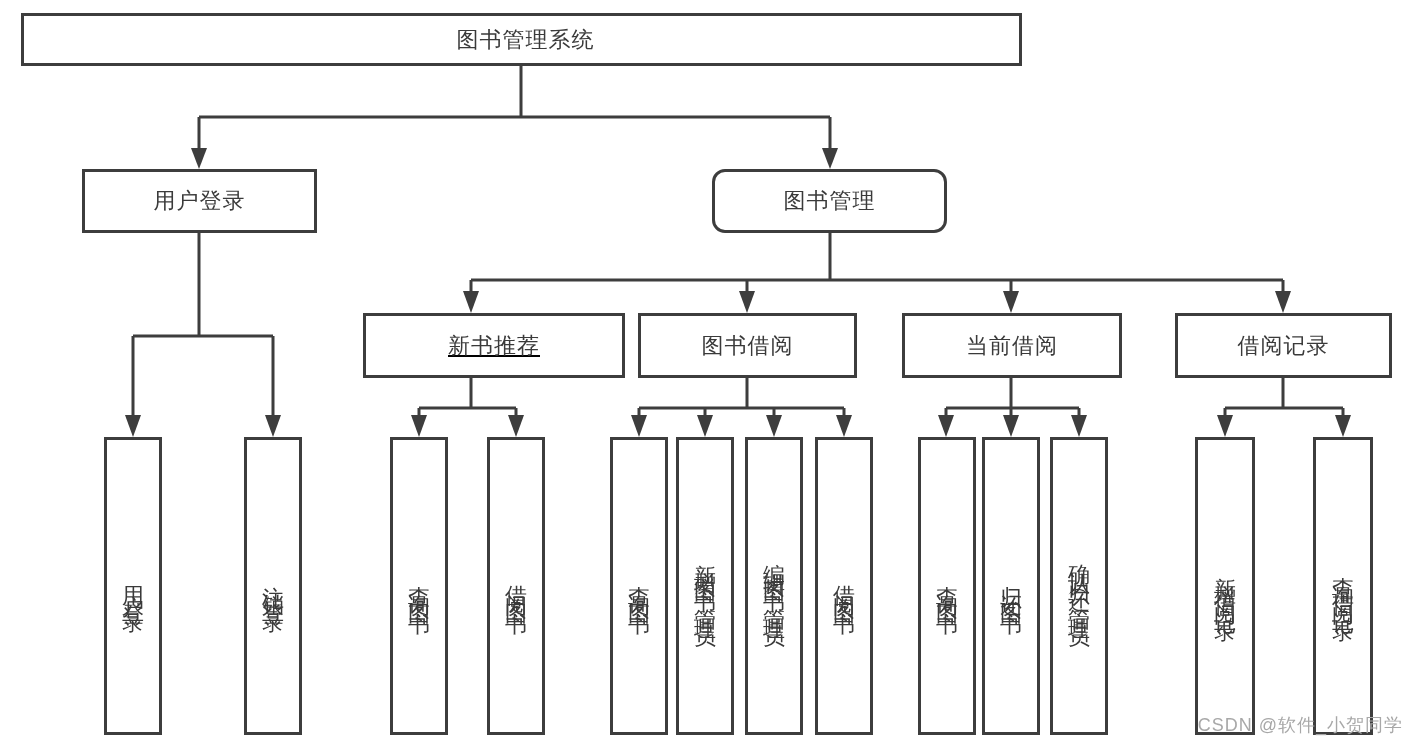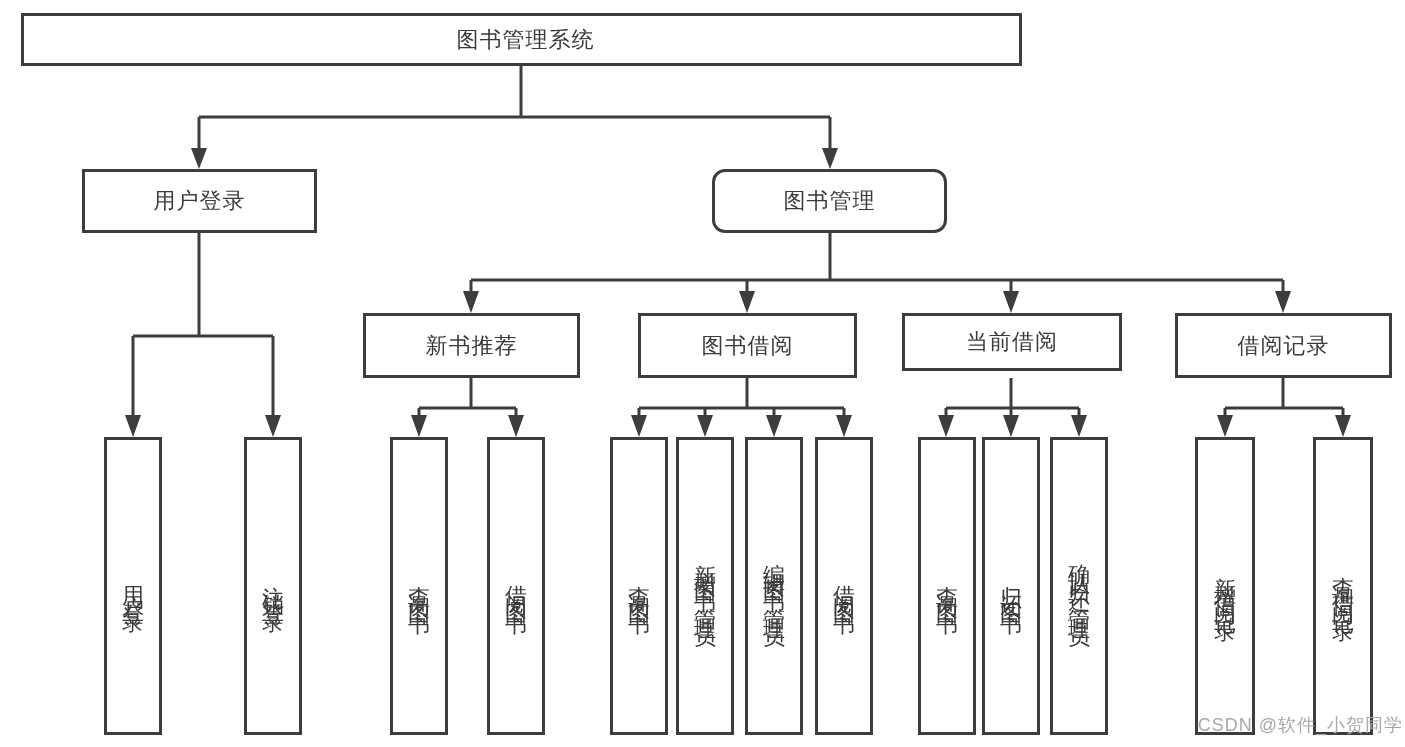--- a/index.html
+++ b/index.html
@@ -100,27 +100,27 @@
     <span class="h-label">图书管理系统</span>
   </div>
 
   <div class="box" style="left:82px;top:169px;width:235px;height:64px;">
     <span class="h-label">用户登录</span>
   </div>
   <div class="box" style="left:712px;top:169px;width:235px;height:64px;border-radius:13px;">
     <span class="h-label">图书管理</span>
   </div>
 
-  <div class="box" style="left:363px;top:313px;width:217px;height:65px;">
+  <div class="box" style="left:363px;top:313px;width:262px;height:65px;text-decoration:underline;">
     <span class="h-label">新书推荐</span>
   </div>
   <div class="box" style="left:638px;top:313px;width:219px;height:65px;">
     <span class="h-label">图书借阅</span>
   </div>
-  <div class="box" style="left:902px;top:313px;width:220px;height:58px;">
+  <div class="box" style="left:902px;top:313px;width:220px;height:65px;">
     <span class="h-label">当前借阅</span>
   </div>
   <div class="box" style="left:1175px;top:313px;width:217px;height:65px;">
     <span class="h-label">借阅记录</span>
   </div>
 
   <div class="box" style="left:104px;top:437px;width:58px;height:298px;">
     <span class="v-label">用户登录</span>
   </div>
   <div class="box" style="left:244px;top:437px;width:58px;height:298px;">

